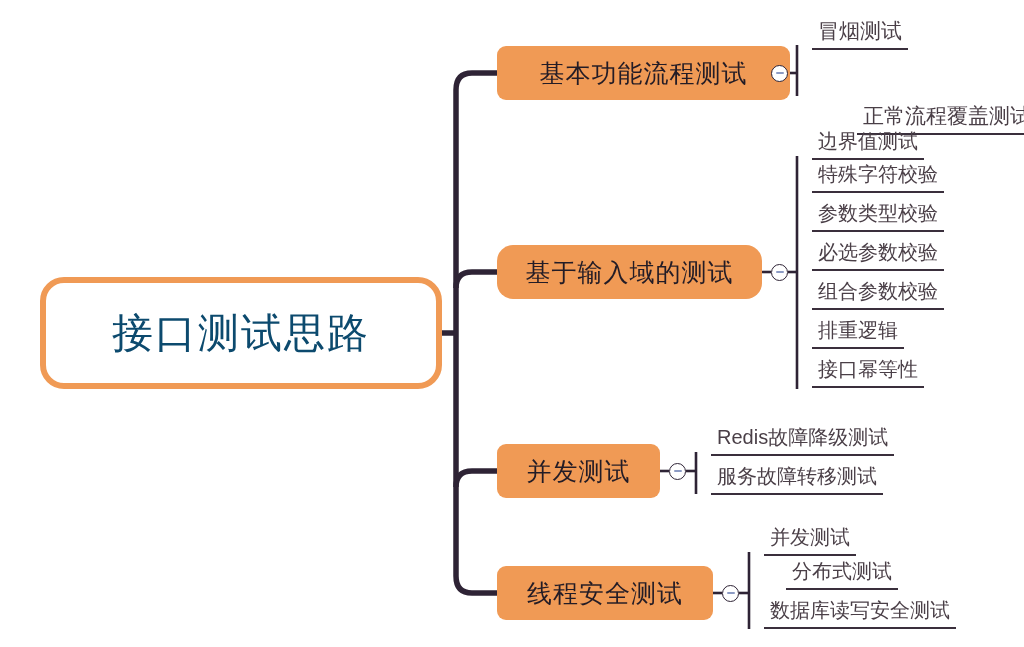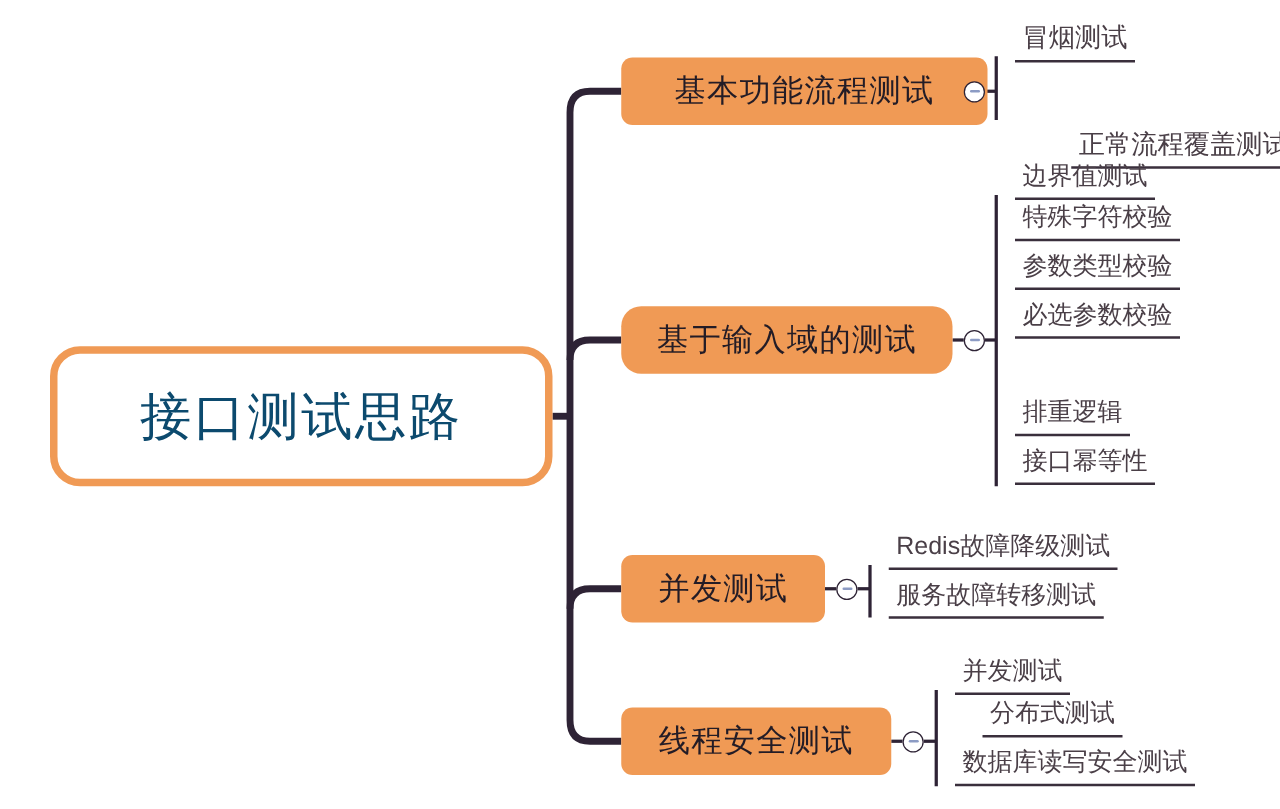--- a/index.html
+++ b/index.html
@@ -156,20 +156,21 @@
   <div class="branch-node" style="left:497px; top:245px; width:265px; height:54px;border-radius:16px;">
     <span class="branch-label">基于输入域的测试</span>
   </div>
   <div class="toggle" style="left:771px; top:263.5px;">
     <span class="minus"></span>
   </div>
   <div class="leaf small" style="left:812px; top:131px;">边界值测试</div>
   <div class="leaf small" style="left:812px; top:164px;">特殊字符校验</div>
   <div class="leaf small" style="left:812px; top:203px;">参数类型校验</div>
   <div class="leaf small" style="left:812px; top:242px;">必选参数校验</div>
+  <div class="leaf small" style="left:812px; top:281px;">组合参数校验</div>
   <div class="leaf small" style="left:812px; top:320px;">排重逻辑</div>
   <div class="leaf small" style="left:812px; top:359px;">接口幂等性</div>
 
   <div class="branch-node" style="left:497px; top:444px; width:163px; height:54px;">
     <span class="branch-label">并发测试</span>
   </div>
   <div class="toggle" style="left:669px; top:462.5px;">
     <span class="minus"></span>
   </div>
   <div class="leaf small" style="left:711px; top:427px;">Redis故障降级测试</div>

